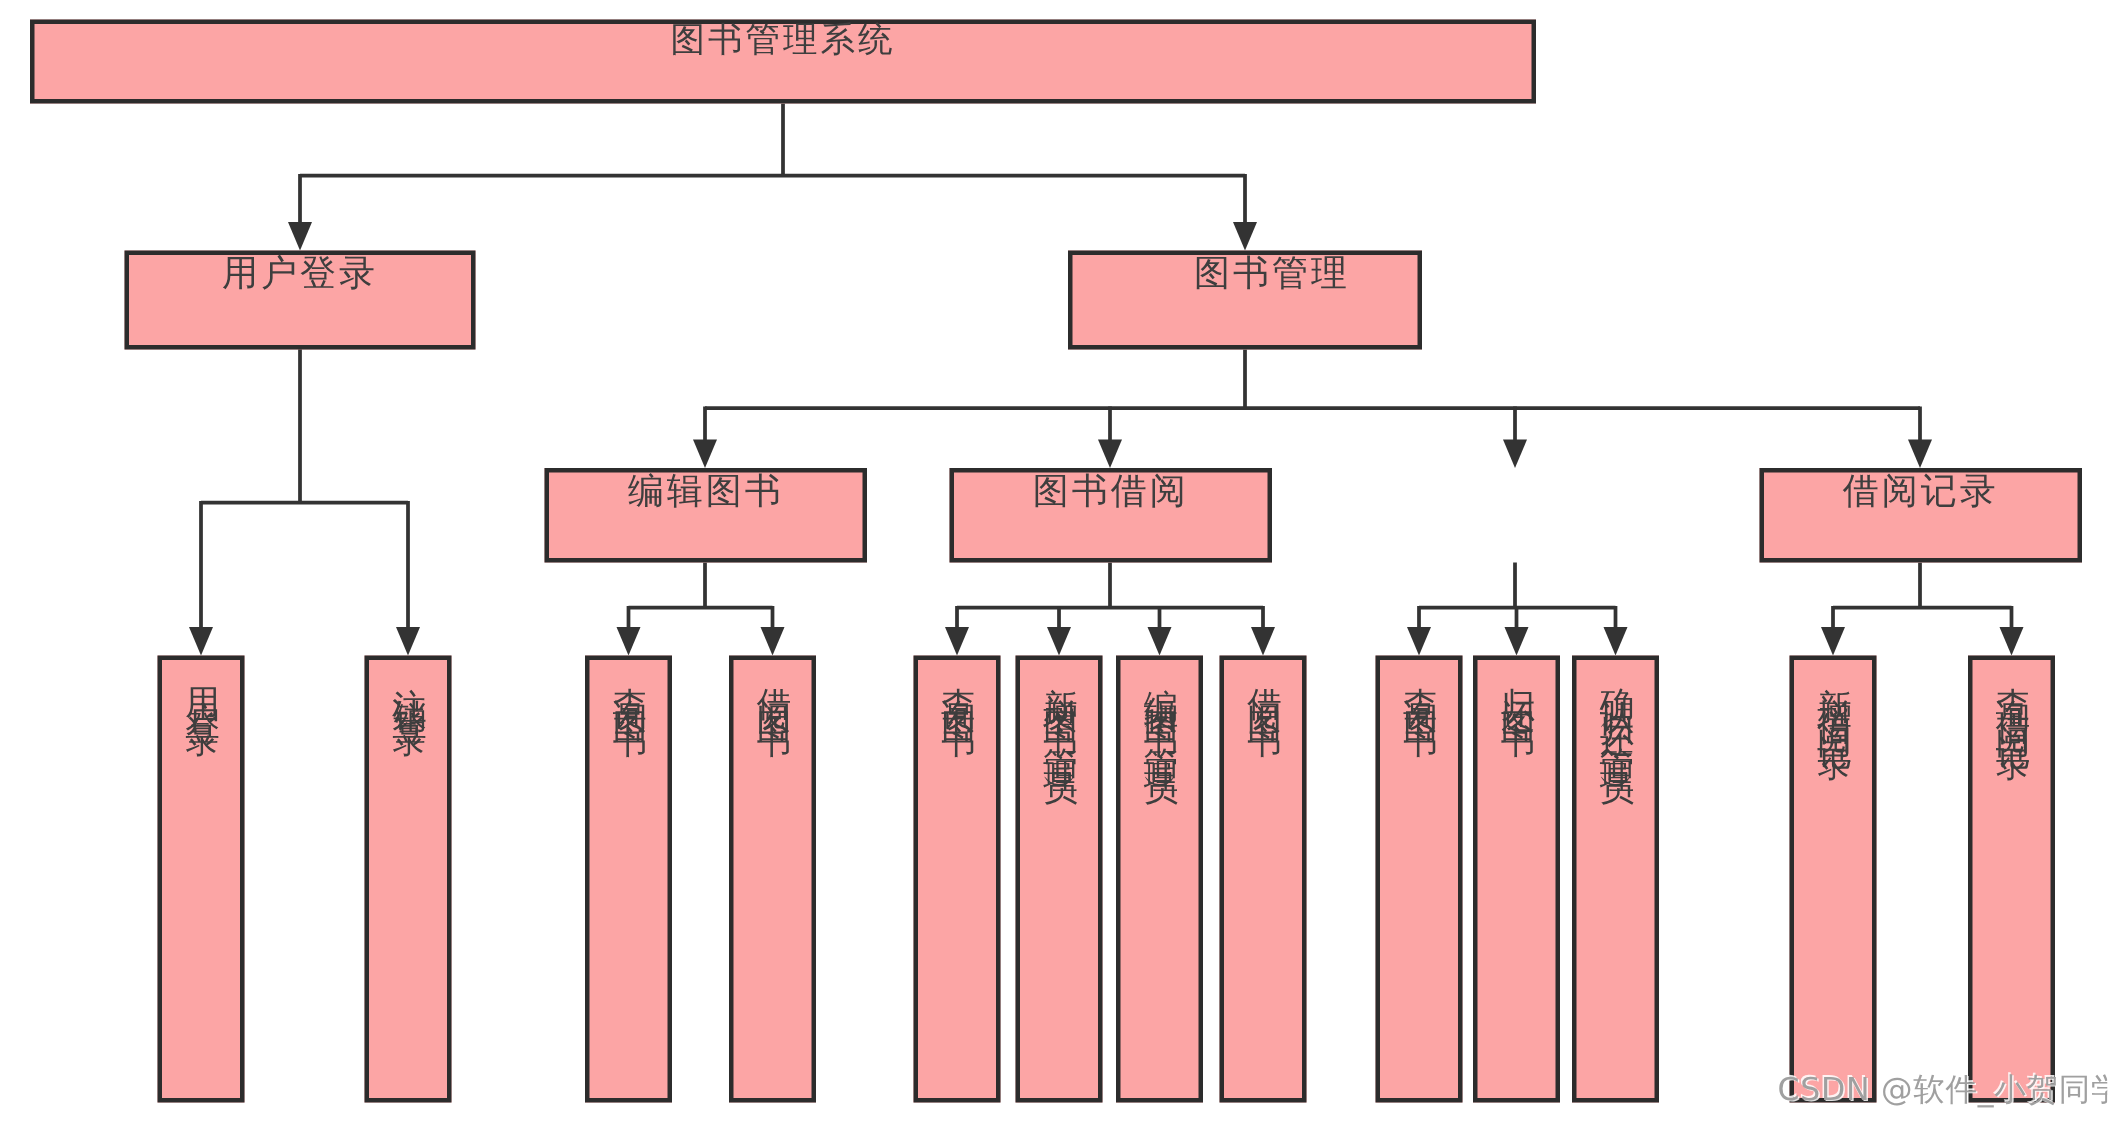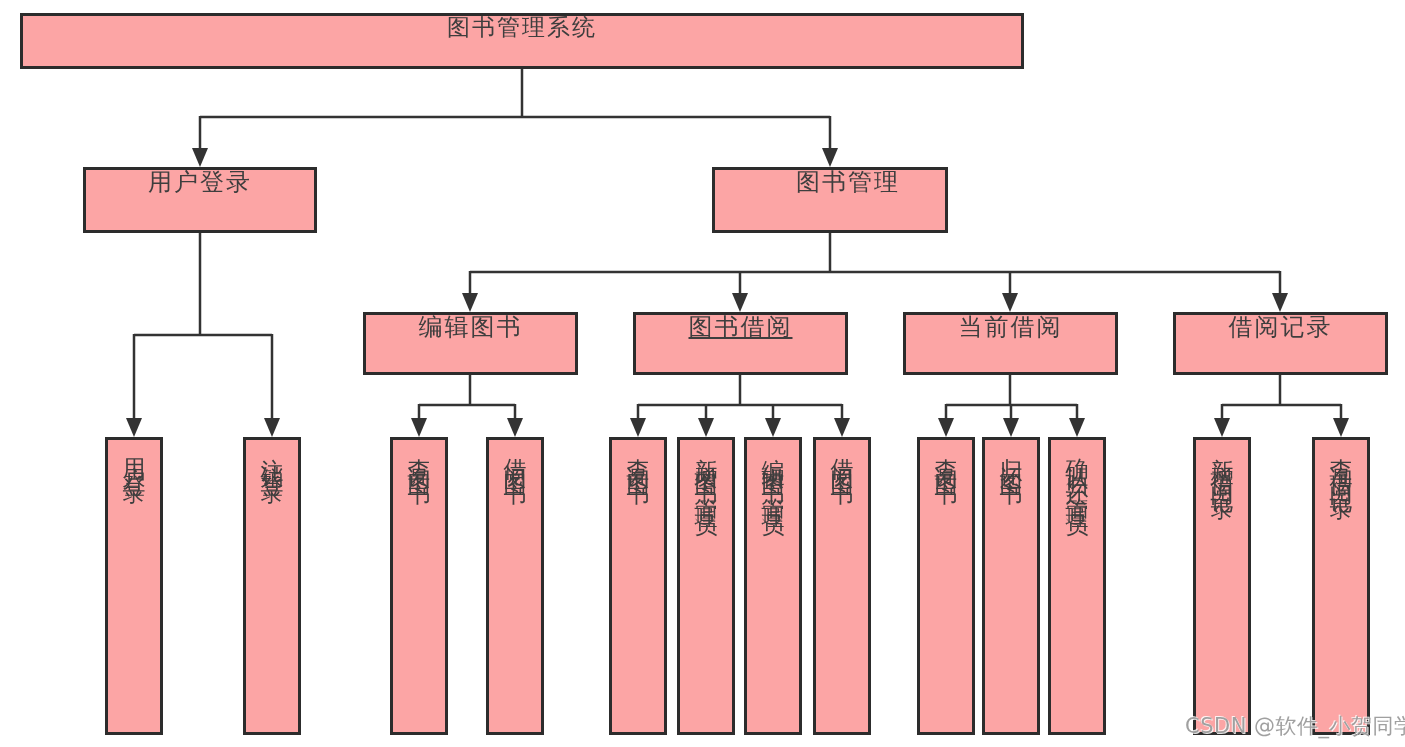--- a/index.html
+++ b/index.html
@@ -135,25 +135,22 @@
   <div class="node" style="left:83px;top:167px;width:234px;height:66px;">
     <span class="hlabel">用户登录</span>
   </div>
   <div class="node" style="left:712px;top:167px;width:236px;height:66px;padding-left:36px;">
     <span class="hlabel">图书管理</span>
   </div>
 
   <div class="node" style="left:363px;top:312px;width:215px;height:63px;">
     <span class="hlabel">编辑图书</span>
   </div>
-  <div class="node" style="left:633px;top:312px;width:215px;height:63px;text-decoration:underline;">
+  <div class="node" style="left:633px;top:312px;width:215px;height:63px;">
     <span class="hlabel">图书借阅</span>
-  </div>
-  <div class="node" style="left:903px;top:312px;width:215px;height:63px;">
-    <span class="hlabel">当前借阅</span>
   </div>
   <div class="node" style="left:1173px;top:312px;width:215px;height:63px;">
     <span class="hlabel">借阅记录</span>
   </div>
 
   <div class="node leaf" style="left:105px;top:437px;width:58px;height:298px;">
     <span class="vlabel">用户登录</span>
   </div>
   <div class="node leaf" style="left:243px;top:437px;width:58px;height:298px;">
     <span class="vlabel">注销登录</span>

